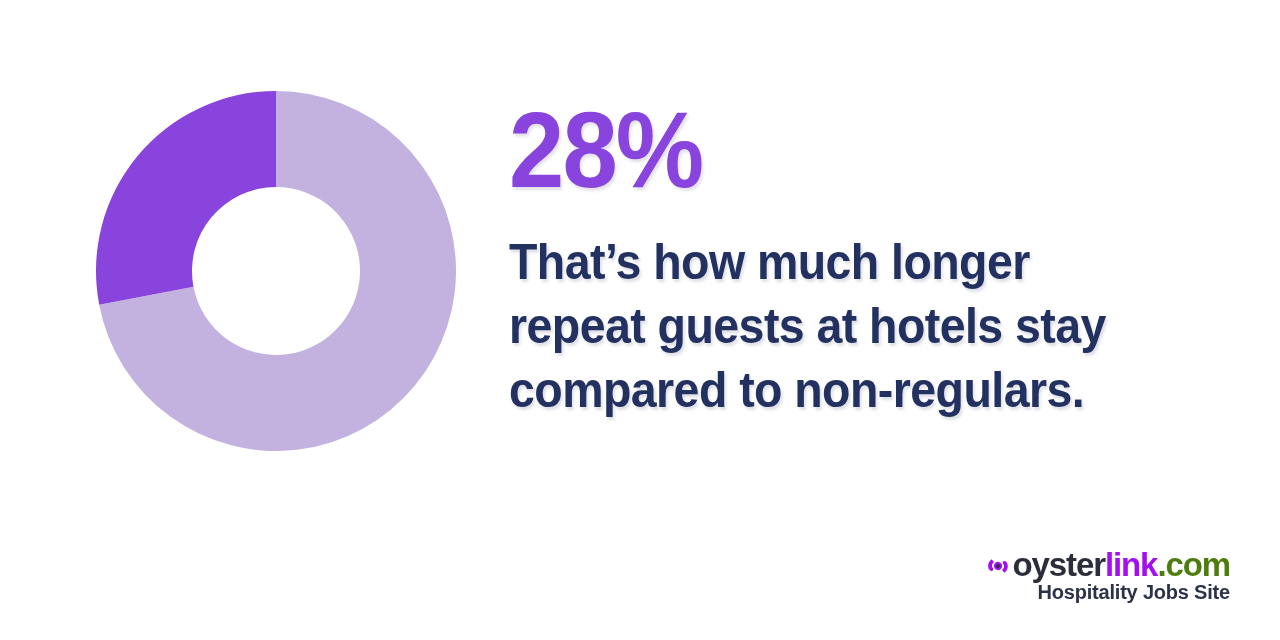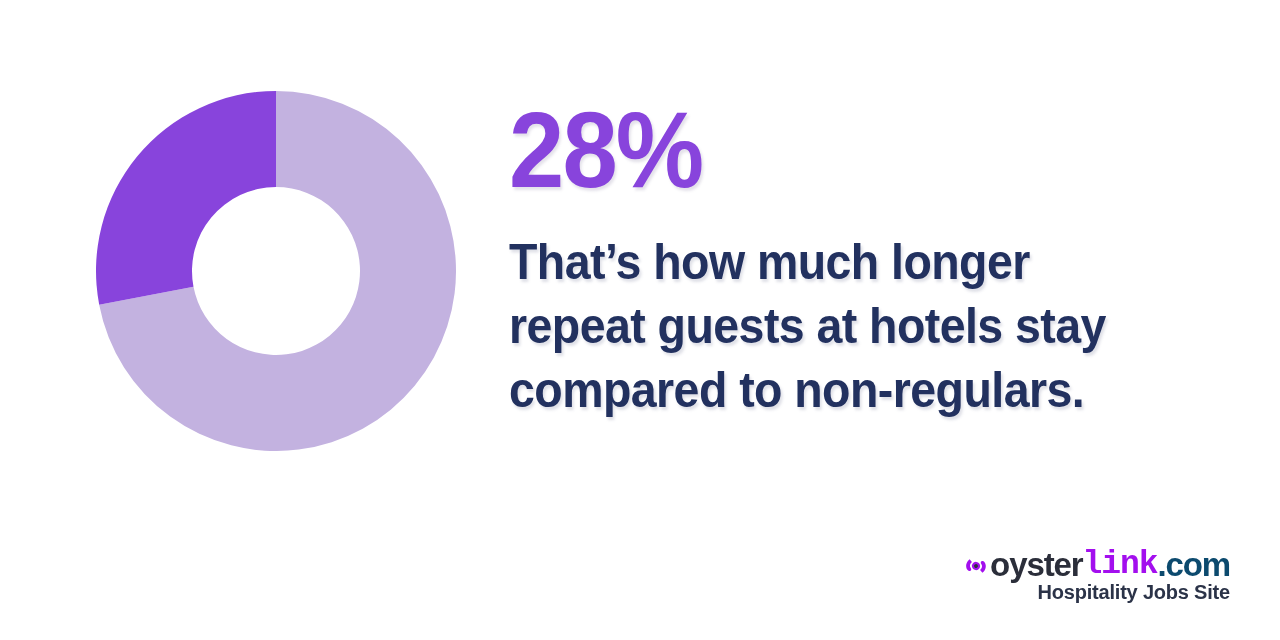--- a/index.html
+++ b/index.html
@@ -94,22 +94,22 @@
     margin-top: 2px;
   }
   .logo-text {
     font-family: "Liberation Sans", sans-serif;
     font-size: 33px;
     font-weight: 700;
     letter-spacing: -1.1px;
     line-height: 1;
   }
   .logo-oyster { color: #2B2E3A; }
-  .logo-link   { color: #A30FEE; font-family: Liberation Mono, monospace; }
-  .logo-dotcom { color: #0c4a6e; }
+  .logo-link   { color: #A30FEE; }
+  .logo-dotcom { color: #4d7c0f; }
 
   .logo-tagline {
     font-family: "Liberation Sans", sans-serif;
     font-size: 20px;
     font-weight: 700;
     letter-spacing: -0.2px;
     color: #2B3348;
     text-align: right;
   }
 </style>

